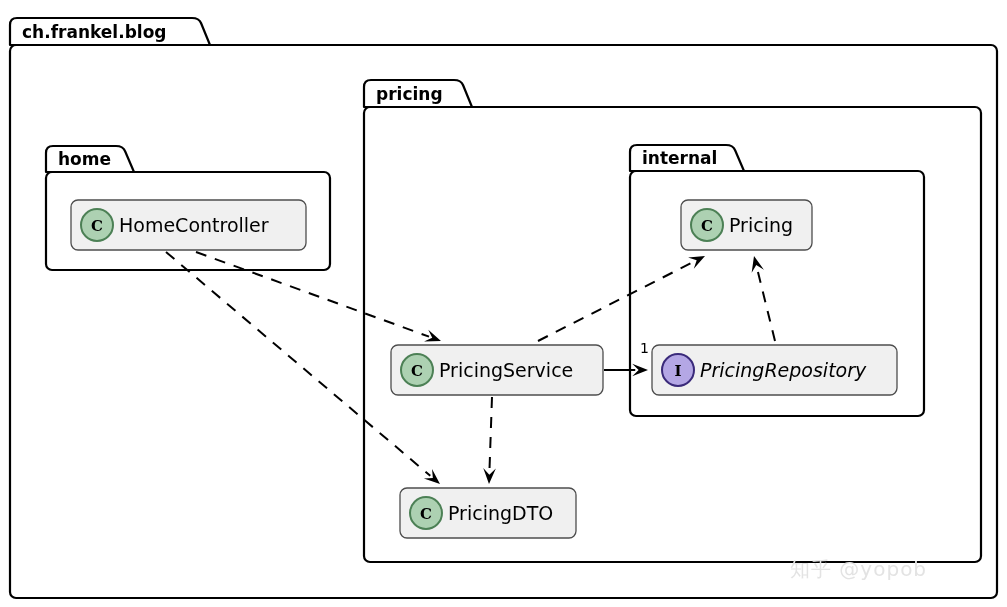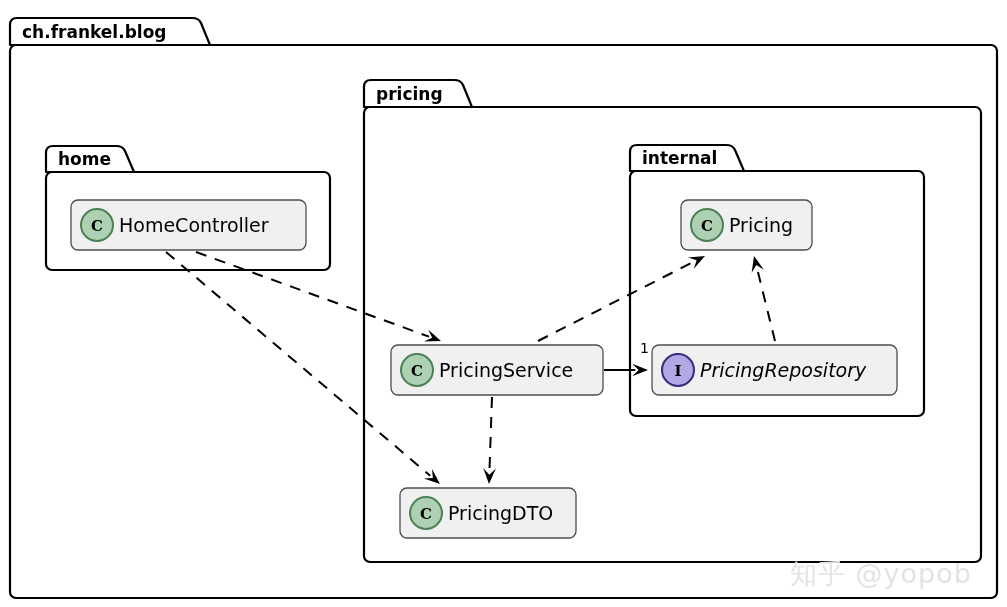--- a/index.html
+++ b/index.html
@@ -71,21 +71,21 @@
     stroke-width: 2;
     fill: none;
   }
   .arrow-head {
     fill: #000000;
     stroke: none;
   }
   .watermark {
     position: absolute;
     font-family: "DejaVu Sans", "Liberation Sans", sans-serif;
-    font-size: 27px;
+    font-size: 20px;
     color: #E3E3E3;
     white-space: nowrap;
     letter-spacing: 1px;
     user-select: none;
   }
 </style>
 </head>
 <body>
 
 <div id="canvas">

